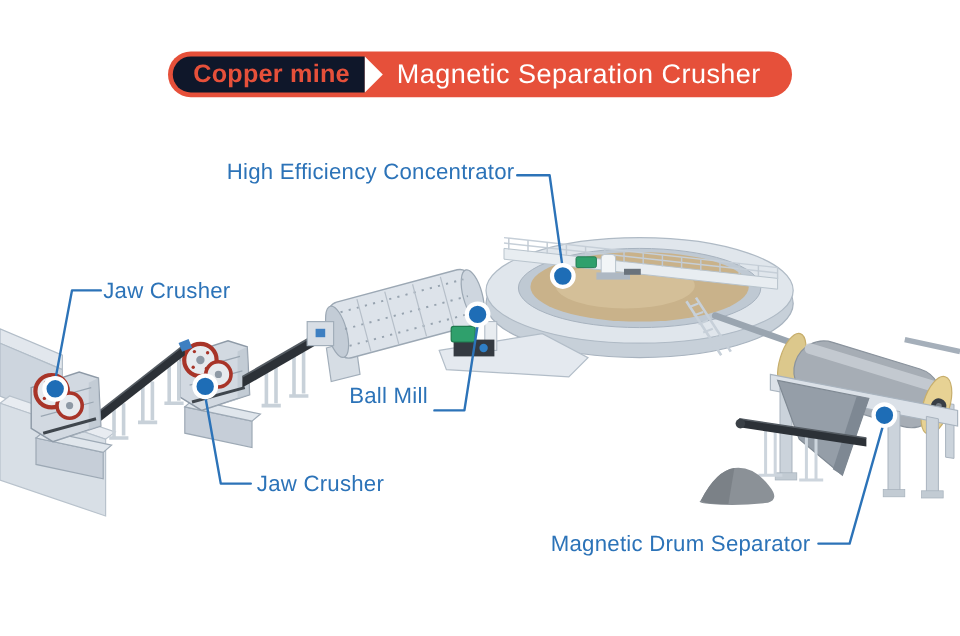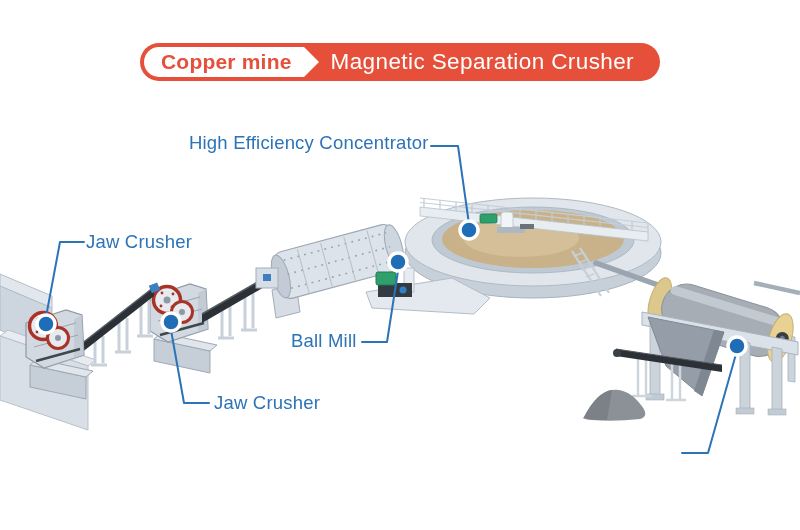--- a/index.html
+++ b/index.html
@@ -1,36 +1,36 @@
 <!DOCTYPE html>
 <html><head>
 <meta charset="utf-8">
 <style>
   html,body{margin:0;padding:0;background:#ffffff;}
   .canvas{position:relative;width:800px;height:530px;background:#ffffff;overflow:hidden;
           font-family:"Liberation Sans",sans-serif;}
   
   .banner{position:absolute;left:140px;top:43px;width:520px;height:38px;background:#E6503A;
           border-radius:19px;display:flex;align-items:center;}
-  .tag{position:relative;margin-left:4px;height:30px;background:#ffffff;
+  .tag{position:relative;margin-left:4px;height:30px;background:#0f172a;
        border-radius:15px 0 0 15px;display:flex;align-items:center;padding:0 12px 0 17px;}
   .tag-arrow{position:absolute;left:100%;top:0;width:0;height:0;
        border-top:15px solid transparent;border-bottom:15px solid transparent;
        border-left:15px solid #ffffff;}
   .tag-text{color:#E6503A;font-weight:bold;font-size:21px;letter-spacing:.2px;white-space:nowrap;}
   .banner-title{color:#ffffff;font-size:22.5px;margin-left:27px;letter-spacing:.4px;white-space:nowrap;}
   
   .scene{position:absolute;left:0;top:0;width:800px;height:530px;}
   
   .eq-label{position:absolute;color:#2C73B8;font-size:18.5px;line-height:20px;
             white-space:nowrap;letter-spacing:.2px;}
   .lbl-concentrator{left:189px;top:133px;text-align:center;}
   .lbl-jaw1{left:86px;top:232px;}
   .lbl-jaw2{left:214px;top:393px;}
-  .lbl-ballmill{left:291px;top:331px;}
+  .lbl-ballmill{left:291px;top:320px;}
   .lbl-drum{left:459px;top:443px;}
 </style>
 </head>
 <body>
 
 <div class="canvas">
 
   <div class="banner">
     <div class="tag">
       <span class="tag-text">Copper mine</span>
@@ -163,14 +163,15 @@
       <circle cx="398" cy="262" r="9"></circle>
       <circle cx="469" cy="230" r="9"></circle>
       <circle cx="737" cy="346" r="9"></circle>
     </g>
   </svg>
 
   <div class="eq-label lbl-concentrator">High Efficiency Concentrator</div>
   <div class="eq-label lbl-jaw1">Jaw Crusher</div>
   <div class="eq-label lbl-jaw2">Jaw Crusher</div>
   <div class="eq-label lbl-ballmill">Ball Mill</div>
+  <div class="eq-label lbl-drum">Magnetic Drum Separator</div>
 
 </div>
 
 </body></html>

